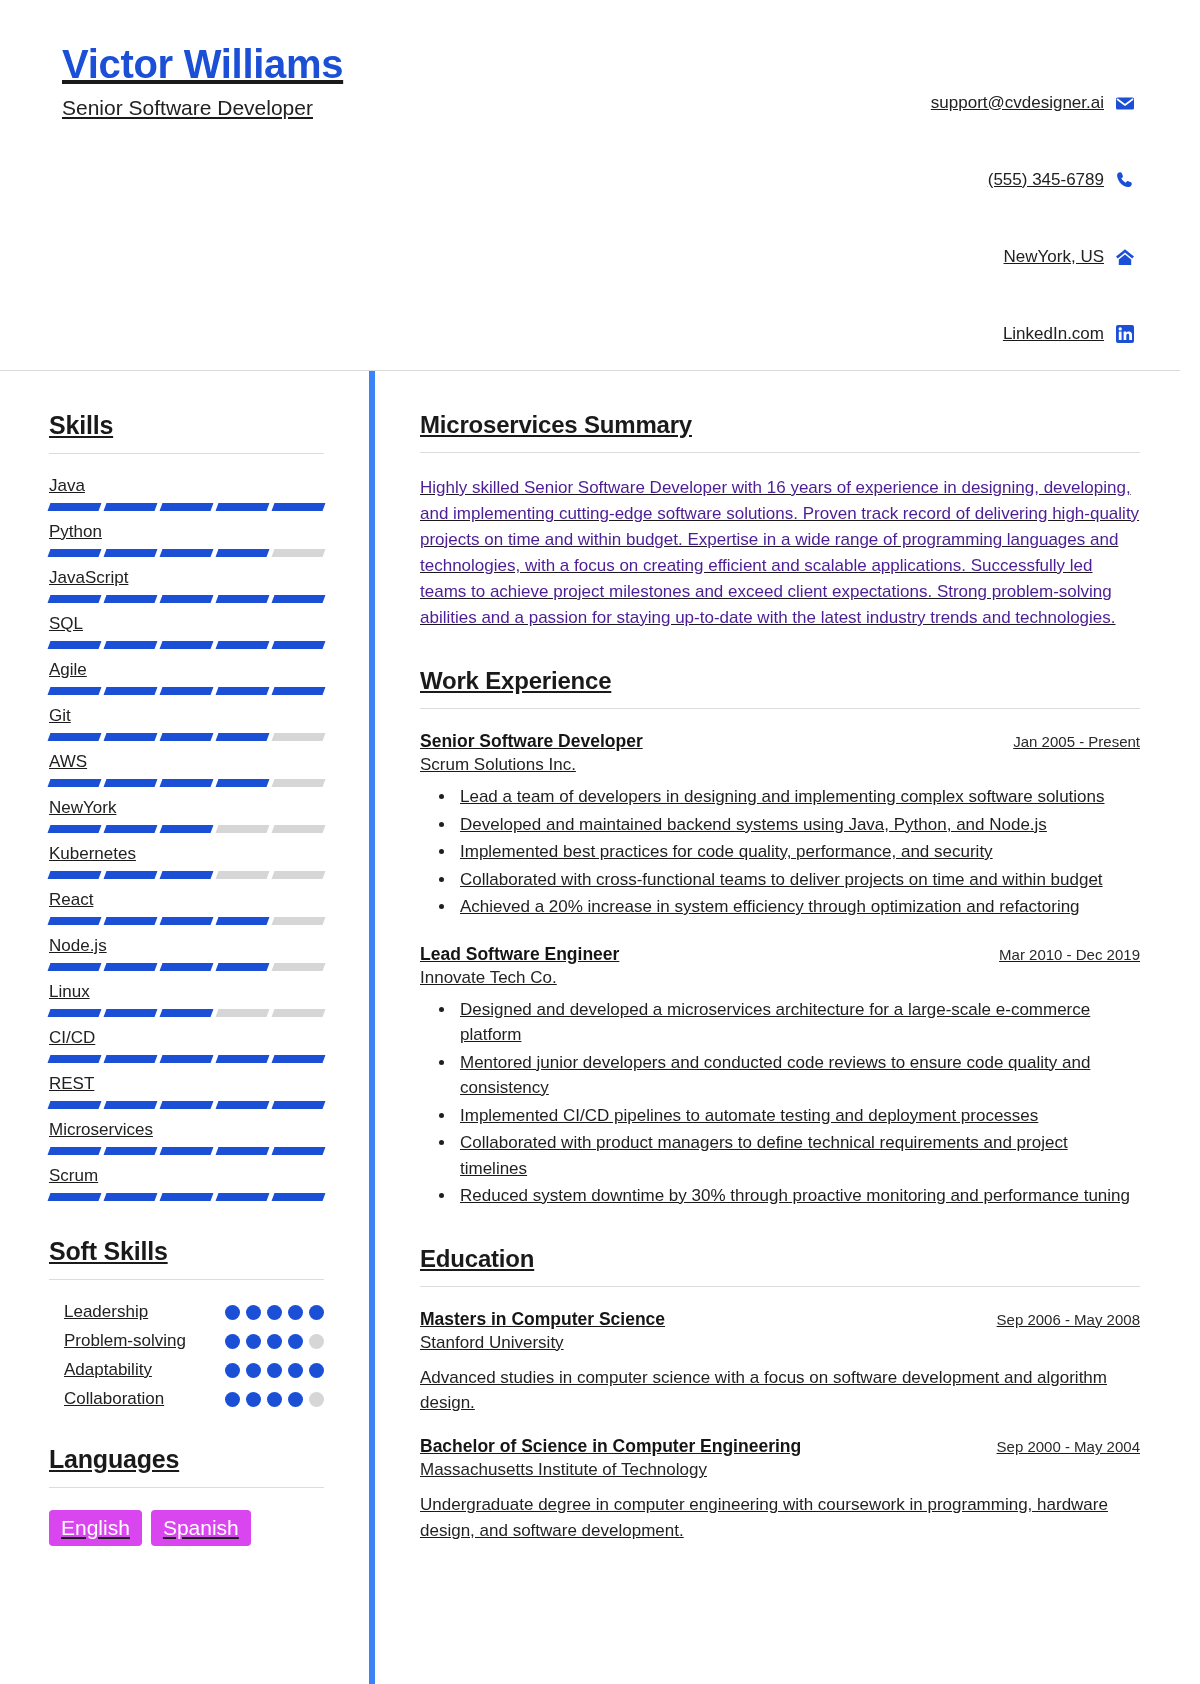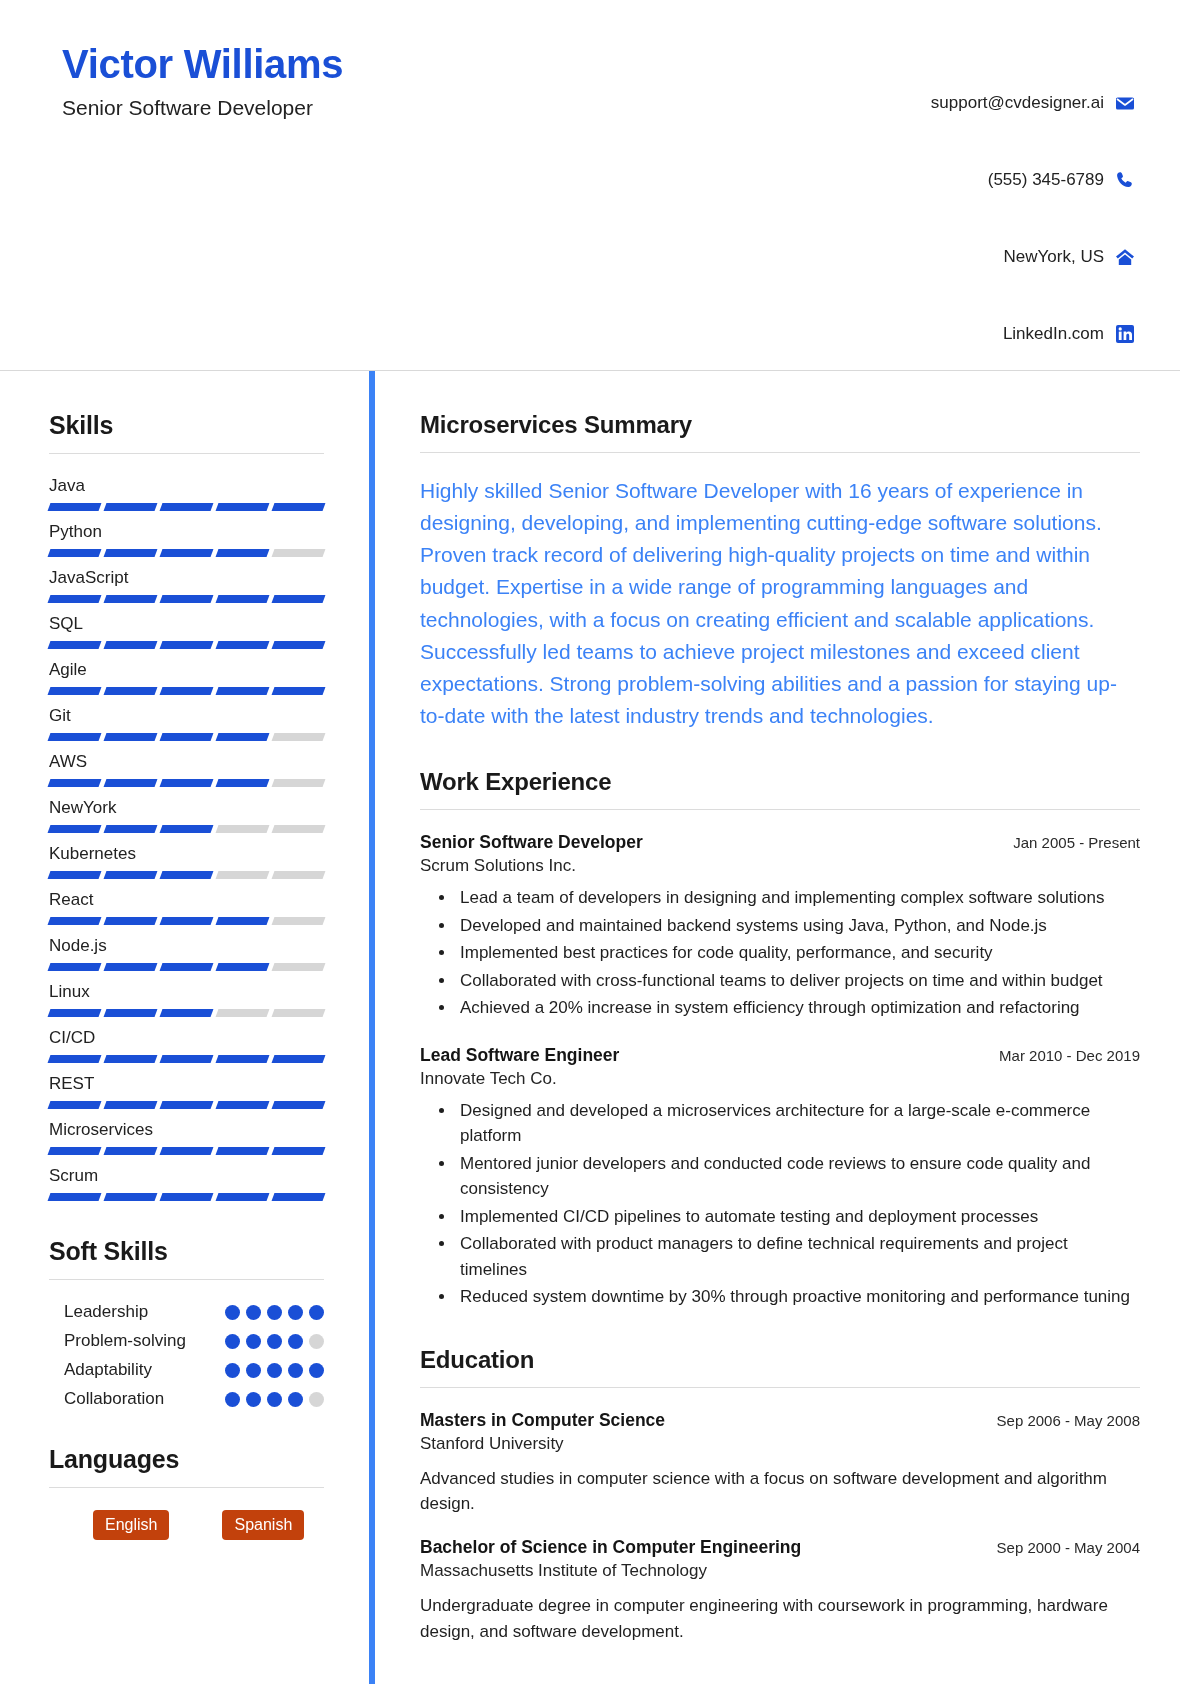--- a/index.html
+++ b/index.html
@@ -4,21 +4,21 @@
 <style>
   * { box-sizing: border-box; margin: 0; padding: 0; }
   html, body {
     width: 1200px;
     height: 1684px;
     background: #ffffff;
     font-family: "Liberation Sans", sans-serif;
     color: #1a1a1a;
     -webkit-font-smoothing: antialiased;
   }
-  .page { width: 1180px; height: 1684px; position: relative; overflow: hidden; }
+  .page { width: 1180px; height: 1684px; position: relative; overflow: hidden; text-decoration: underline; }
 
   
   .header {
     display: flex;
     align-items: flex-start;
     justify-content: space-between;
     padding: 34px 45px 26px 62px;
     border-bottom: 1px solid #d9d9d9;
     min-height: 180px;
   }
@@ -118,34 +118,33 @@
   .dot {
     width: 15px; height: 15px;
     border-radius: 50%;
     background: #d6d6d6;
   }
   .dot.on { background: #1a4fd6; }
 
   
   .lang-wrap { display: flex; flex-wrap: wrap; gap: 9px; }
   .lang-badge {
-    background: #c2410c;
+    background: #d946ef;
     color: #ffffff;
-    font-size: 16px;
+    font-size: 21px;
     padding: 5px 12px 6px 12px;
     border-radius: 4px;
     line-height: 1.2;
-    margin-left: 44px;
   }
 
   
   .summary-text {
-    font-size: 21px;
+    font-size: 17px;
     line-height: 1.53;
-    color: #3b82f6;
+    color: #4c1d95;
   }
   .entry { margin-bottom: 24px; }
   .entry-head {
     display: flex;
     align-items: baseline;
     justify-content: space-between;
     gap: 18px;
   }
   .entry-role {
     font-size: 17.5px;

